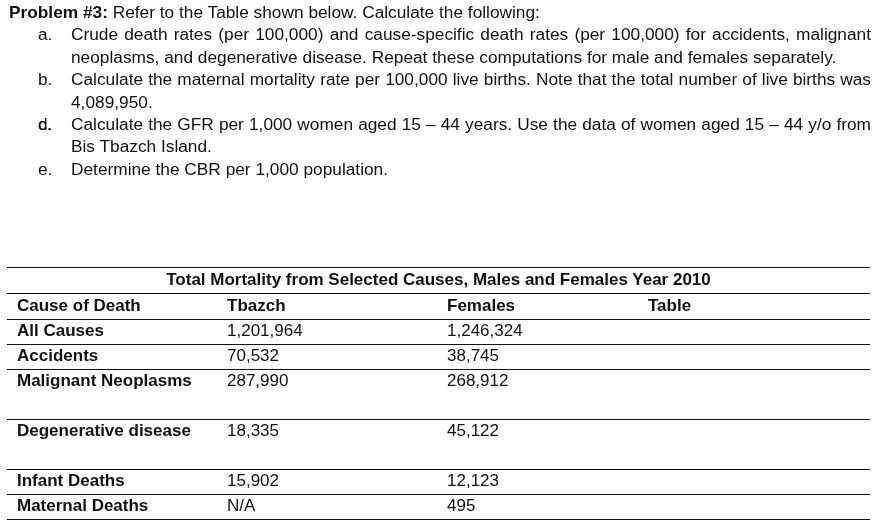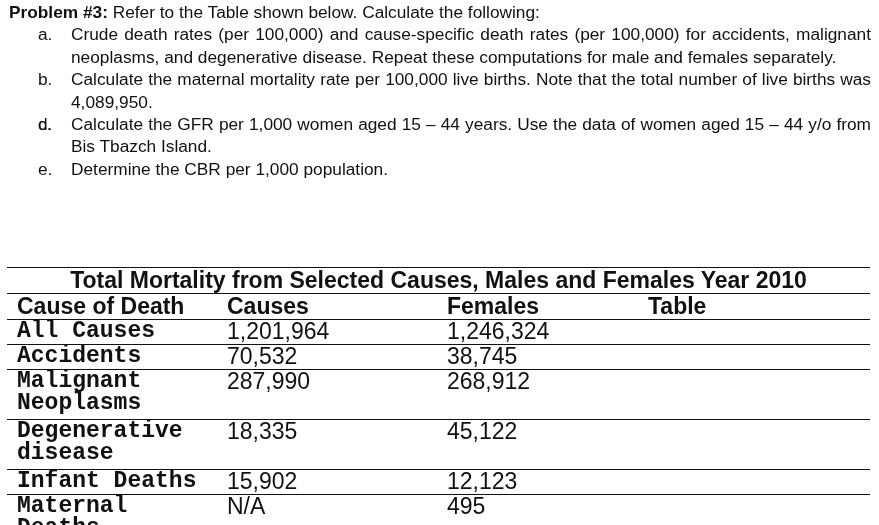--- a/index.html
+++ b/index.html
@@ -9,26 +9,26 @@
   }
   .problem { position: absolute; left: 9px; top: 1px; width: 862px; line-height: 22.4px; }
   .problem-head { white-space: nowrap; }
   .problem-head b { font-weight: bold; }
   ol.items { list-style: none; margin: 0; padding: 0; }
   ol.items li { position: relative; padding-left: 62px; text-align: justify; }
   ol.items li .letter { position: absolute; left: 29px; top: 0; }
 
   .table-wrap { position: absolute; left: 7px; top: 267px; width: 863px; }
   table { border-collapse: collapse; width: 863px; table-layout: fixed; }
-  td, th { padding: 0 0 0 10px; font-size: 23px; line-height: 22px; vertical-align: top; text-align: left; }
+  td, th { padding: 0 0 0 10px; font-size: 17px; line-height: 22px; vertical-align: top; text-align: left; }
   tr { border-bottom: 1.5px solid #111; }
   tr.top-rule { border-top: 1.5px solid #111; }
   th.title { text-align: center; font-weight: bold; padding: 1px 0 0 0; height: 24px; }
   th.colhead { font-weight: bold; height: 24px; padding-top: 1px; margin-top: 47px; }
-  td.cause { font-weight: bold; font-family: Liberation Mono, monospace; }
+  td.cause { font-weight: bold; }
   td { height: 24px; padding-top: 0px; }
   tr.tall td { height: 49px; }
 </style>
 </head>
 <body>
 
 <div class="problem">
   <div class="problem-head"><b>Problem #3:</b><span> Refer to the Table shown below. Calculate the following:</span></div>
   <ol class="items">
     <li><span class="letter">a.</span><span class="txt">Crude death rates (per 100,000) and cause-specific death rates (per 100,000) for accidents, malignant neoplasms, and degenerative disease. Repeat these computations for male and females separately.</span></li>
@@ -46,21 +46,21 @@
       <col style="width:220px">
       <col style="width:201px">
       <col style="width:232px">
     </colgroup>
     <tbody>
         <tr class="top-rule">
       <th class="title" colspan="4">Total Mortality from Selected Causes, Males and Females Year 2010</th>
     </tr>
     <tr>
       <th class="colhead">Cause of Death</th>
-      <th class="colhead">Causes</th>
+      <th class="colhead">Tbazch</th>
       <th class="colhead">Females</th>
       <th class="colhead">Table</th>
     </tr>
     <tr>
       <td class="cause">All Causes</td>
       <td>1,201,964</td>
       <td>1,246,324</td>
       <td></td>
     </tr>
     <tr>

